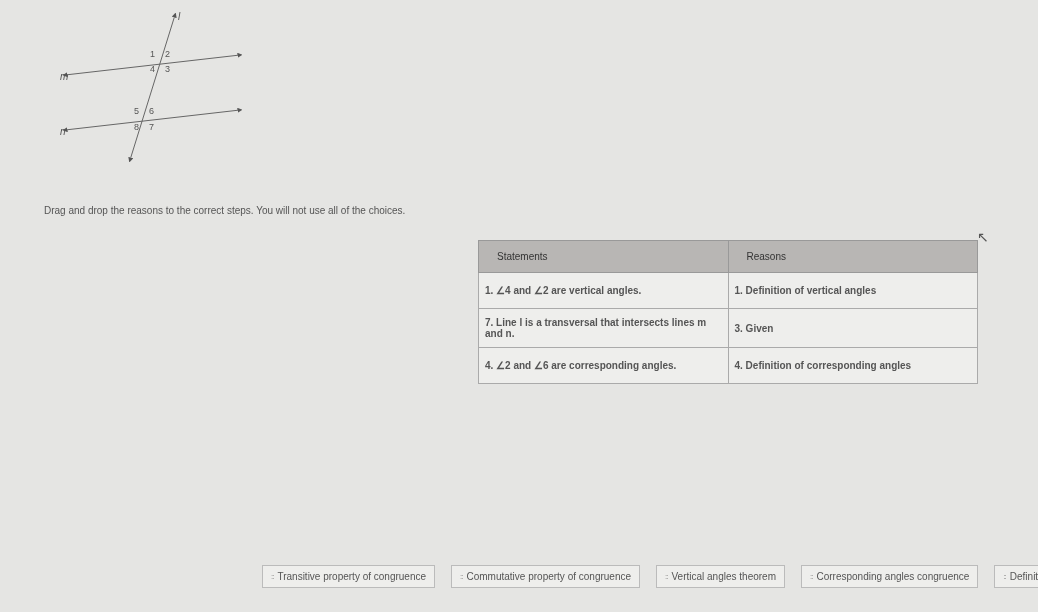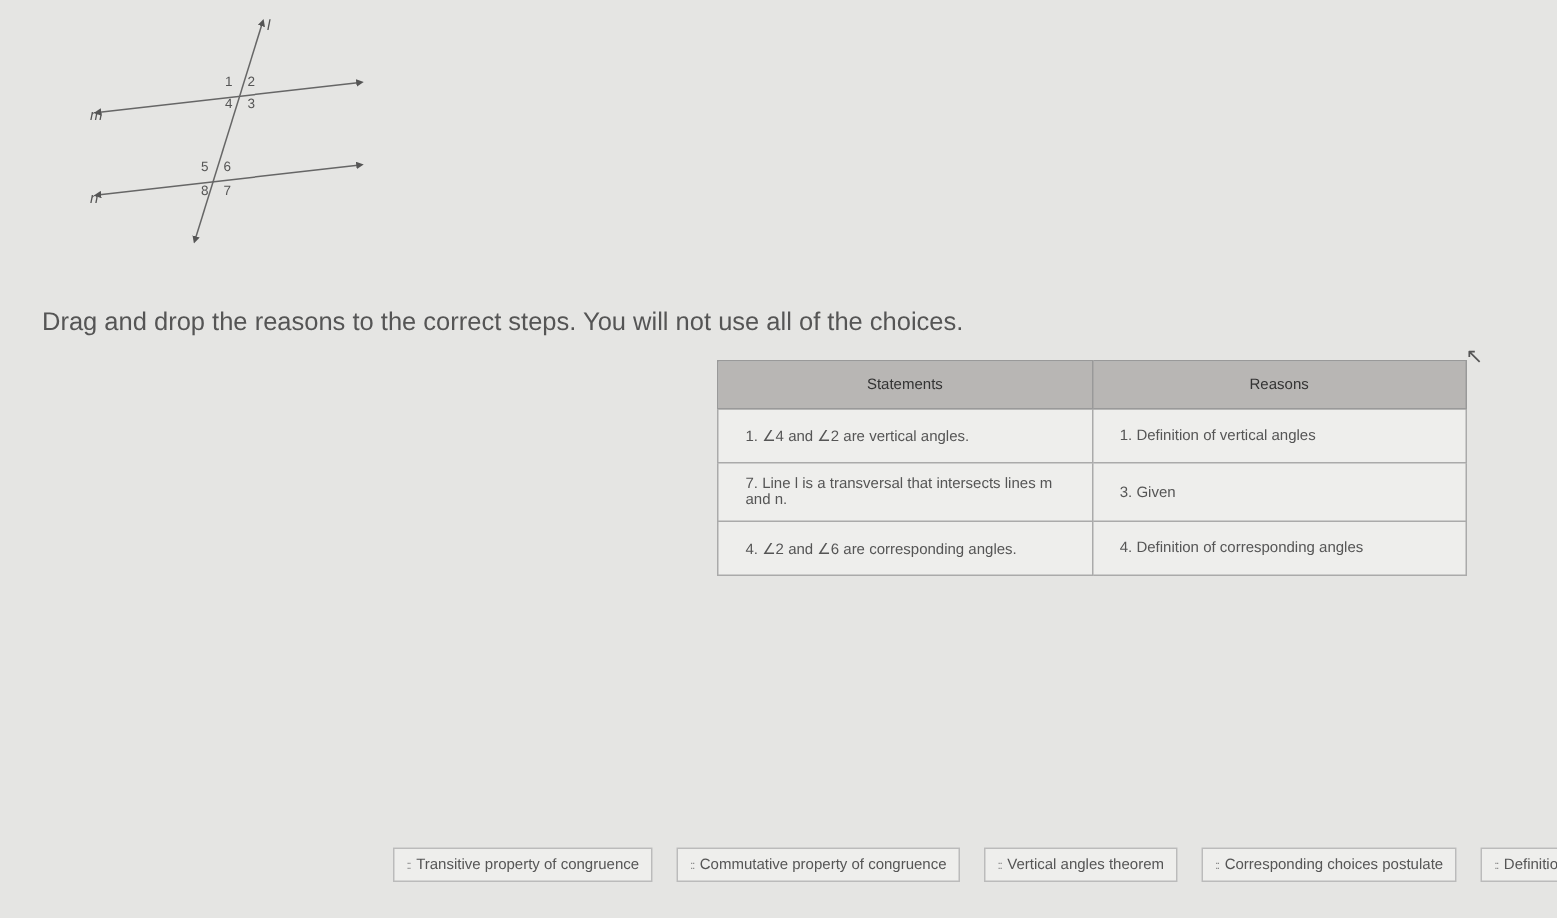--- a/index.html
+++ b/index.html
@@ -16,50 +16,51 @@
     .diagram {
       position: absolute;
       top: 10px;
       left: 60px;
       width: 200px;
       height: 160px;
     }
     .instructions {
       position: absolute;
       top: 205px;
-      left: 28px;
-      font-size: 17px;
+      left: 44px;
+      font-size: 10px;
       color: #555;
     }
     .proof-table {
       position: absolute;
       top: 240px;
       left: 478px;
       border-collapse: collapse;
       width: 500px;
       background: #eeeeec;
     }
     .proof-table th {
       background: #b8b6b4;
       border: 1px solid #999;
       padding: 10px 18px;
       font-weight: normal;
       font-size: 10px;
       color: #333;
-      text-align: center;
+      text-align: left;
       margin-left: 13px;
     }
     .proof-table td {
       border: 1px solid #aaa;
-      padding: 8px 18px;
+      padding: 8px 6px;
       font-size: 10px;
       color: #555;
       height: 36px;
       vertical-align: middle;
       width: 50%;
+      font-weight: bold;
     }
     .drop-zone {
       display: inline-block;
       border: 1px dashed #9a9a98;
       background: #e0e0de;
       width: 160px;
       height: 18px;
       vertical-align: middle;
       margin-left: 2px;
     }
@@ -160,21 +161,21 @@
   <div class="chip">
       <span class="grip">::</span>
       <span>Commutative property of congruence</span>
     </div>
   <div class="chip">
       <span class="grip">::</span>
       <span>Vertical angles theorem</span>
     </div>
   <div class="chip">
       <span class="grip">::</span>
-      <span>Corresponding choices postulate</span>
+      <span>Corresponding angles congruence</span>
     </div>
   <div class="chip">
       <span class="grip">::</span>
       <span>Definition of congruence</span>
     </div>
 </div>
 
 <span class="cursor-icon">↖</span>
 
 </body></html>

